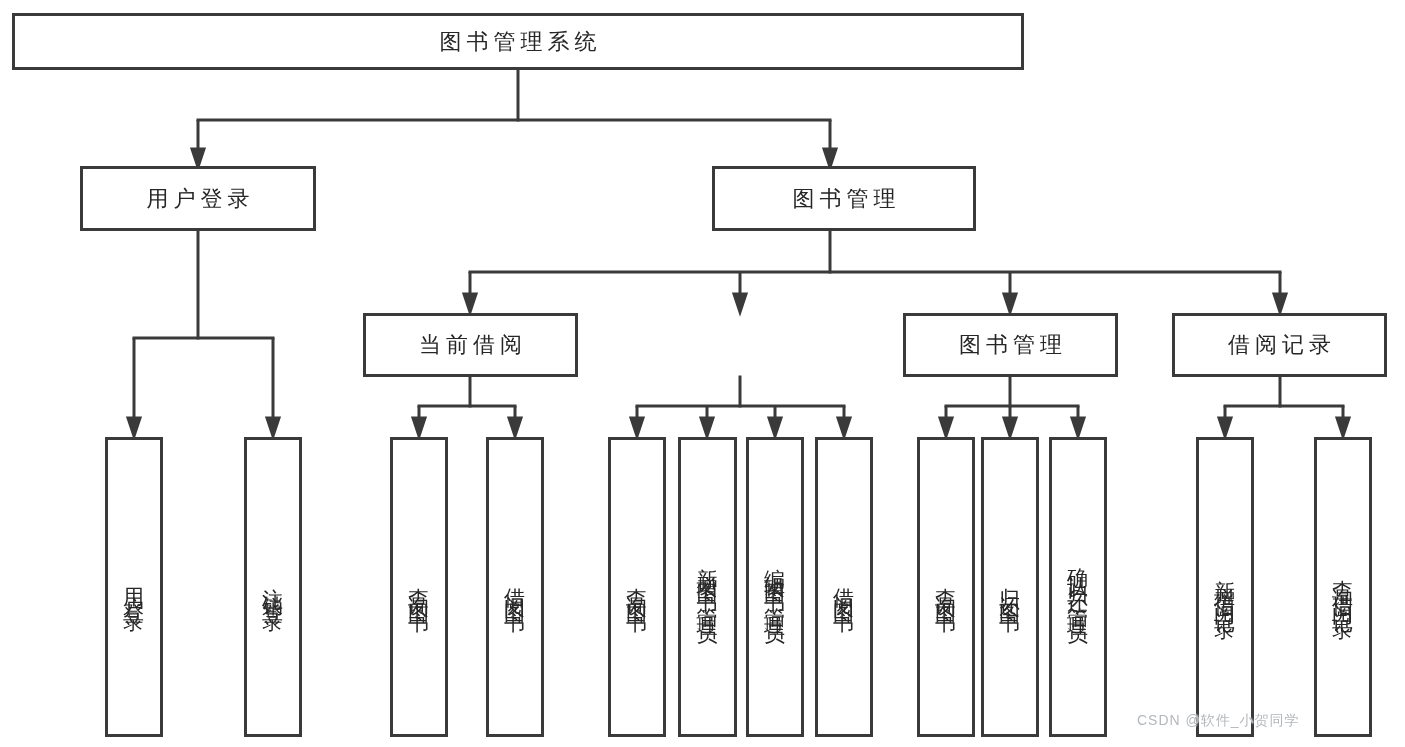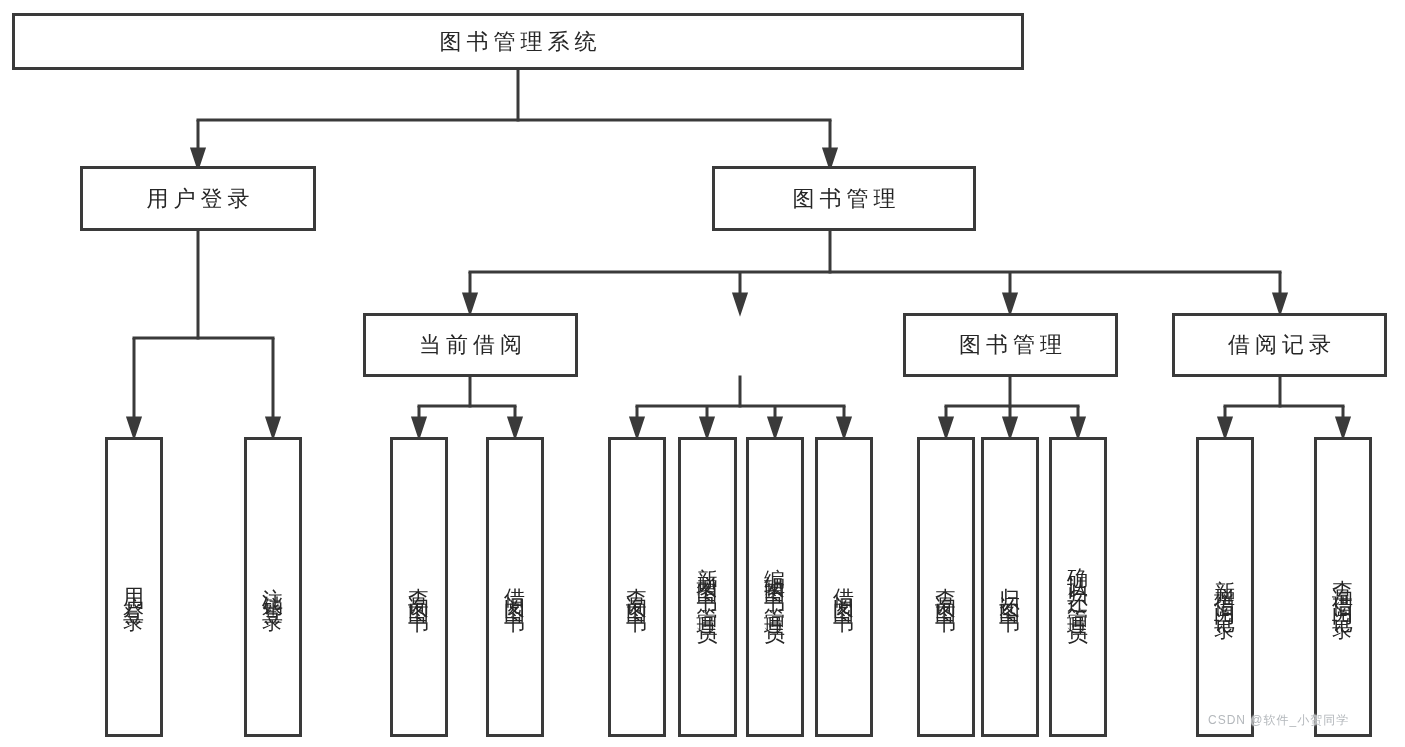--- a/index.html
+++ b/index.html
@@ -50,23 +50,23 @@
   .vbox {
     writing-mode: vertical-rl;
     text-orientation: mixed;
     font-size: 21px;
     letter-spacing: 8px;
     line-height: 1;
   }
   .watermark {
     position: absolute;
     z-index: 5;
-    left: 1208px;
+    left: 1137px;
     top: 712px;
-    font-size: 12px;
+    font-size: 14px;
     letter-spacing: 1px;
     color: #b4b8bc;
     text-shadow: 0 0 2px #ffffff, 0 0 2px #ffffff;
     white-space: nowrap;
   }
 </style>
 </head>
 <body>
 
 <div class="stage">

